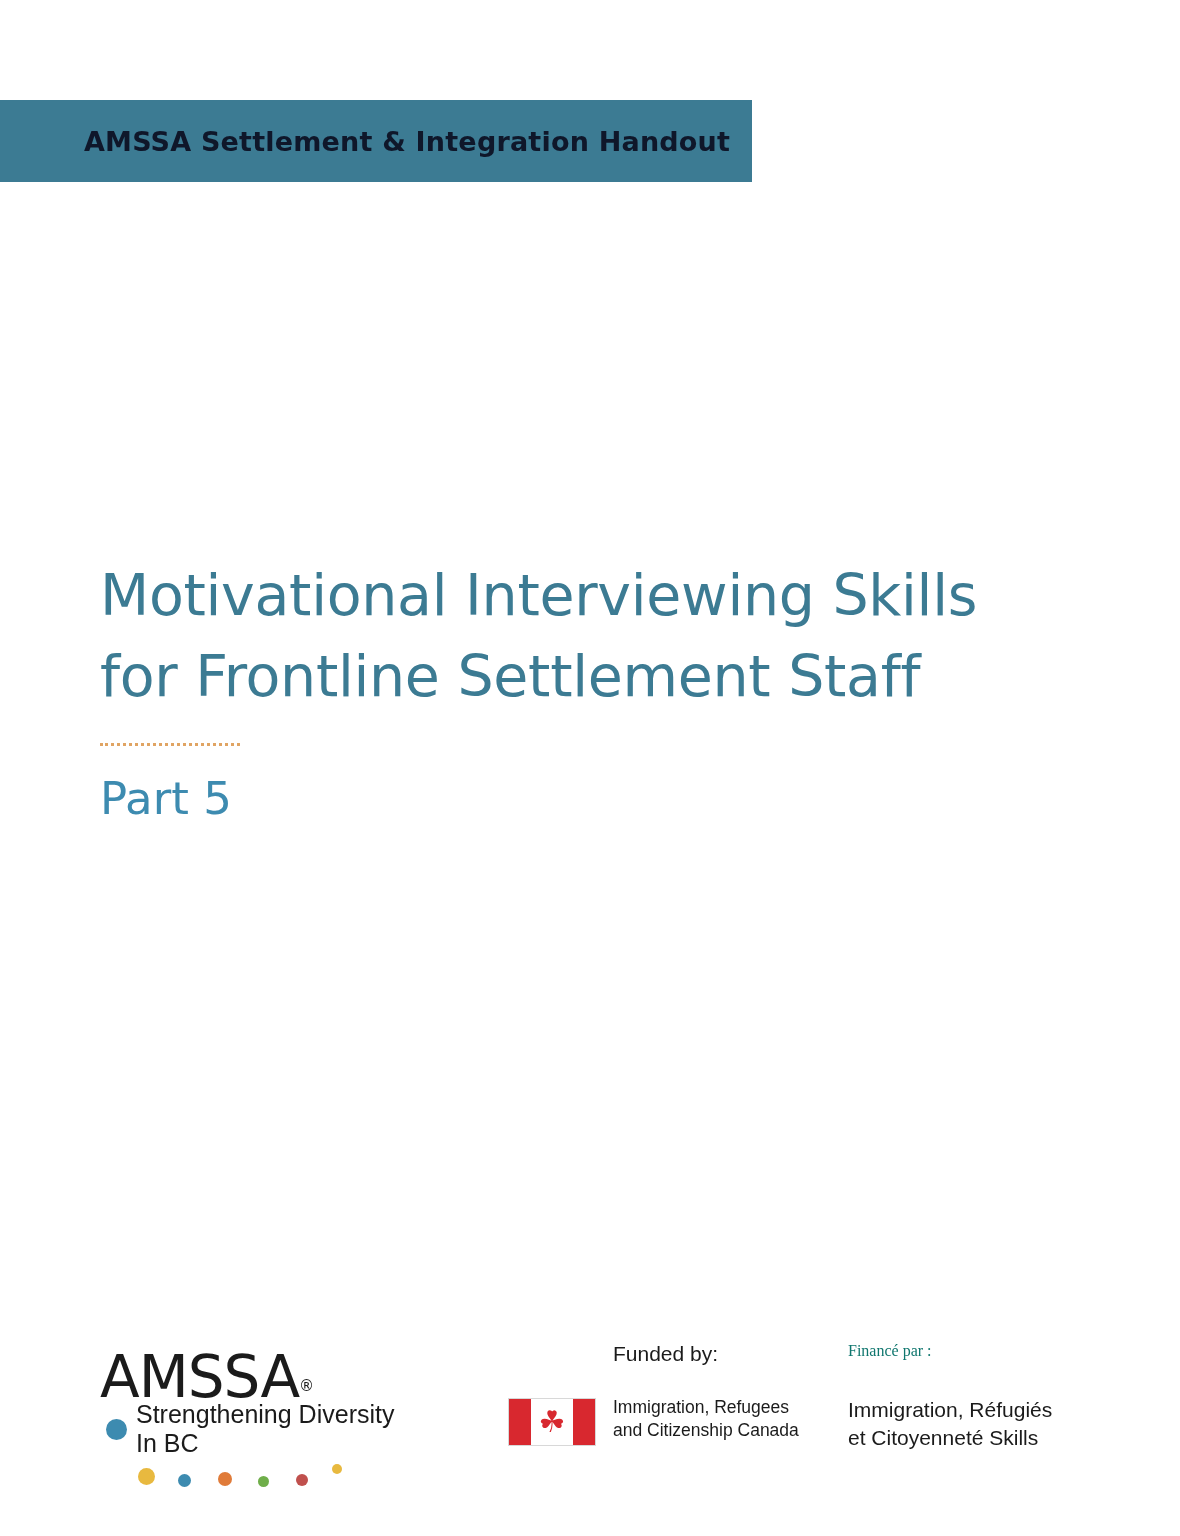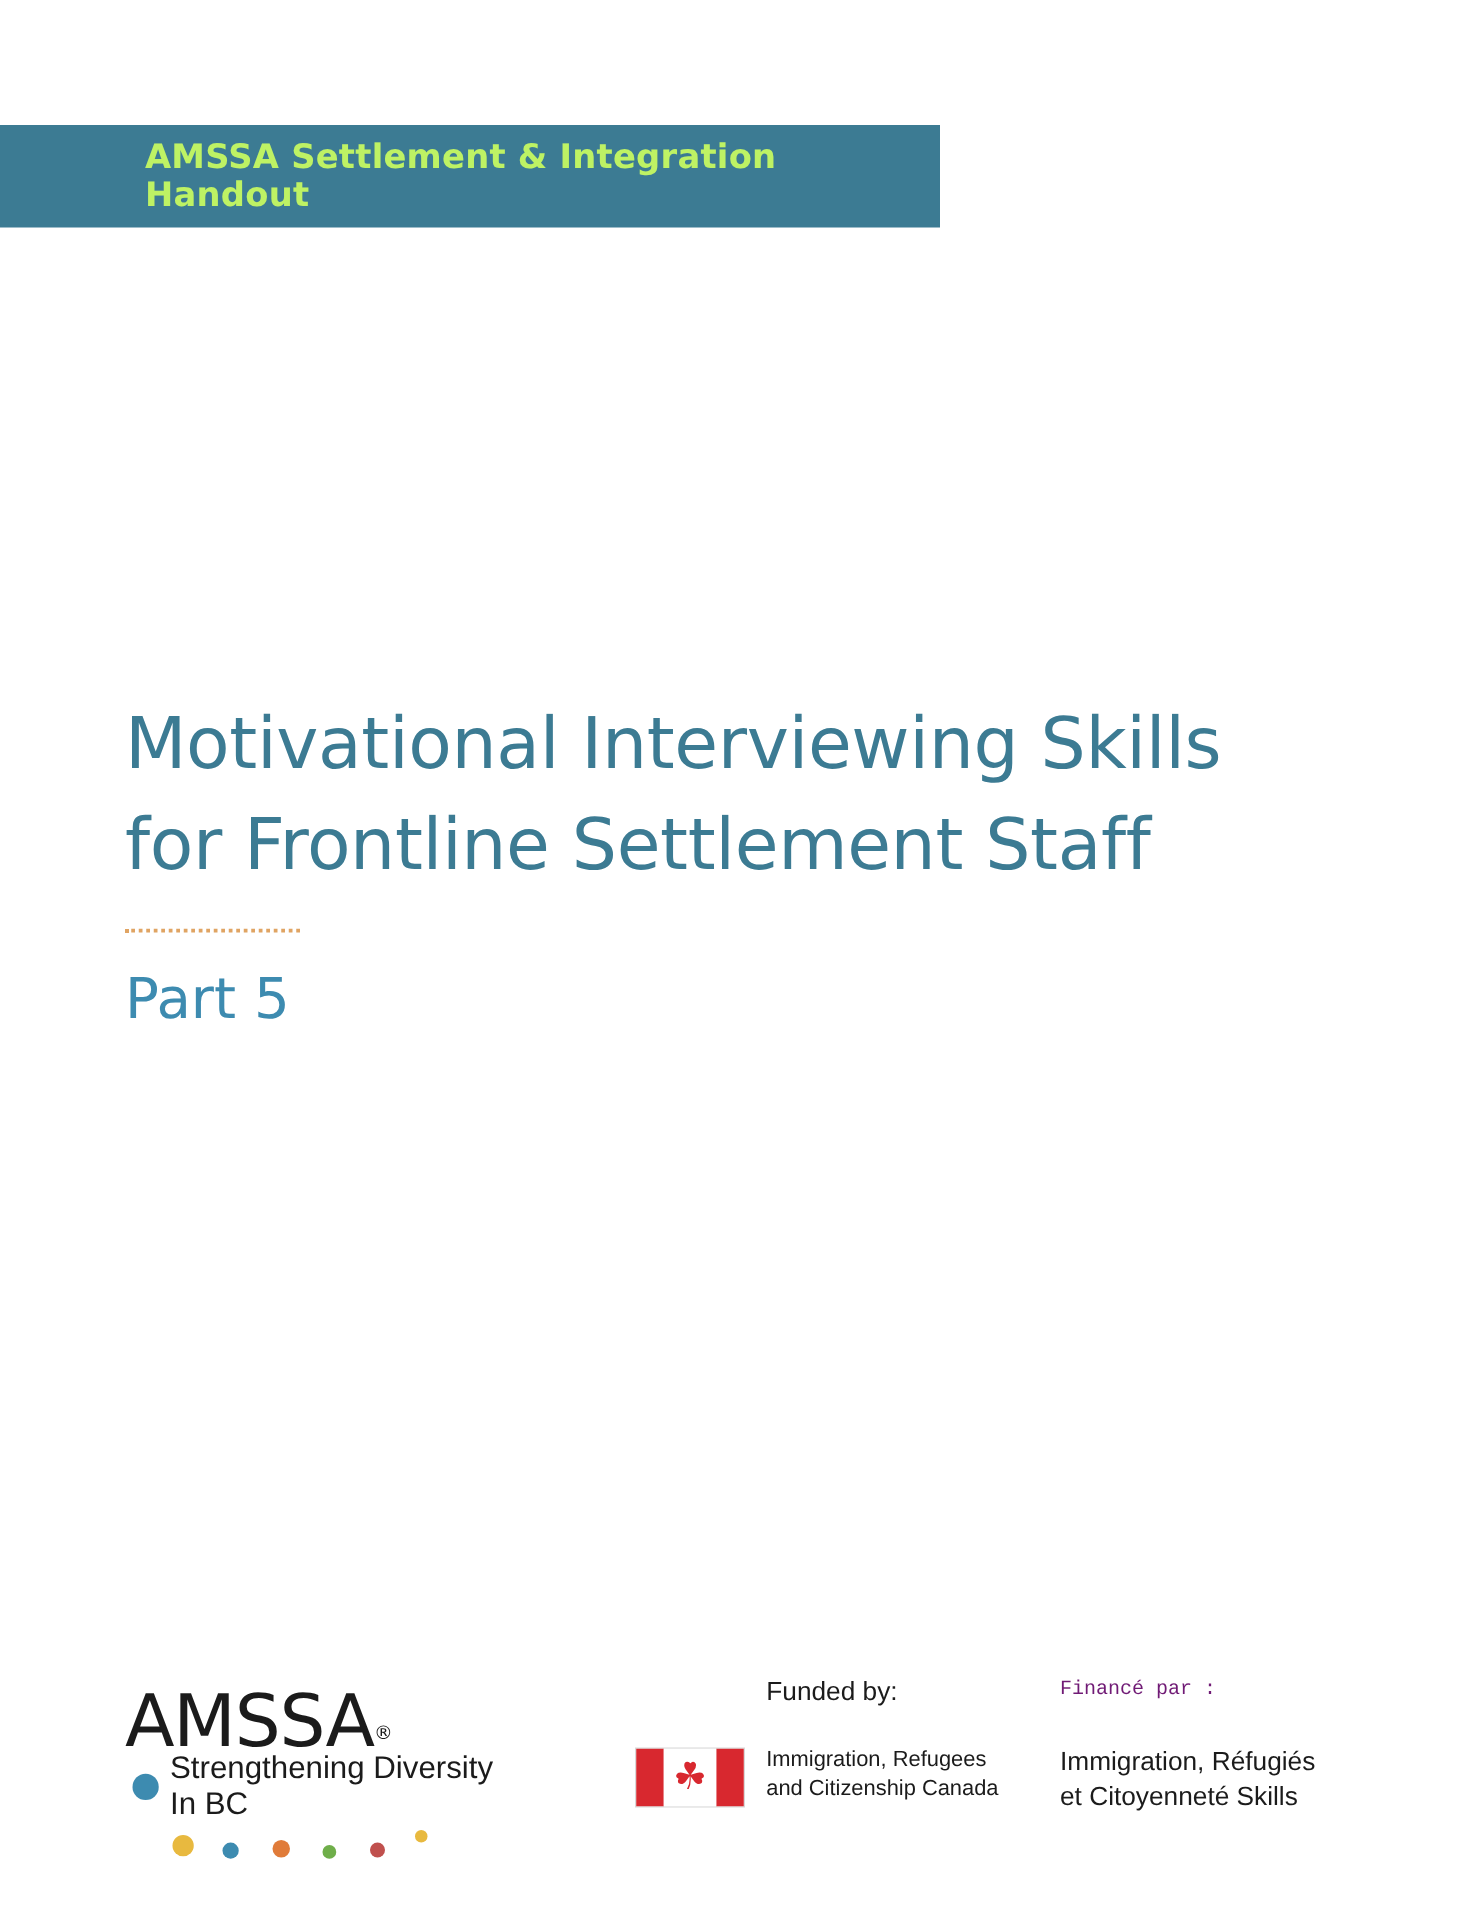--- a/index.html
+++ b/index.html
@@ -20,25 +20,25 @@
     position: absolute;
     left: 0;
     top: 100px;
     width: 752px;
     height: 82px;
     background: #3c7b93;
     display: flex;
     align-items: center;
   }
   .header-banner-text {
-    color: #bef264;
+    color: #0f172a;
     font-size: 27px;
     font-weight: bold;
     letter-spacing: 0.2px;
-    padding-left: 116px;
+    padding-left: 84px;
     font-family: "DejaVu Sans", sans-serif;
   }
 
   
   .title-block {
     position: absolute;
     left: 100px;
     top: 555px;
     width: 900px;
   }
@@ -143,22 +143,22 @@
     top: 0;
     font-size: 21px;
     color: #1b1b1b;
     font-family: "Liberation Sans", sans-serif;
   }
   .funded-label-fr {
     position: absolute;
     left: 340px;
     top: 0;
     font-size: 16px;
-    color: #701a75;
-    font-family: Liberation Mono, monospace;
+    color: #0f766e;
+    font-family: Liberation Serif, serif;
   }
   .funded-row {
     position: relative;
     margin-top: 28px;
     height: 60px;
   }
   .ca-flag {
     position: absolute;
     left: 0;
     top: 2px;

